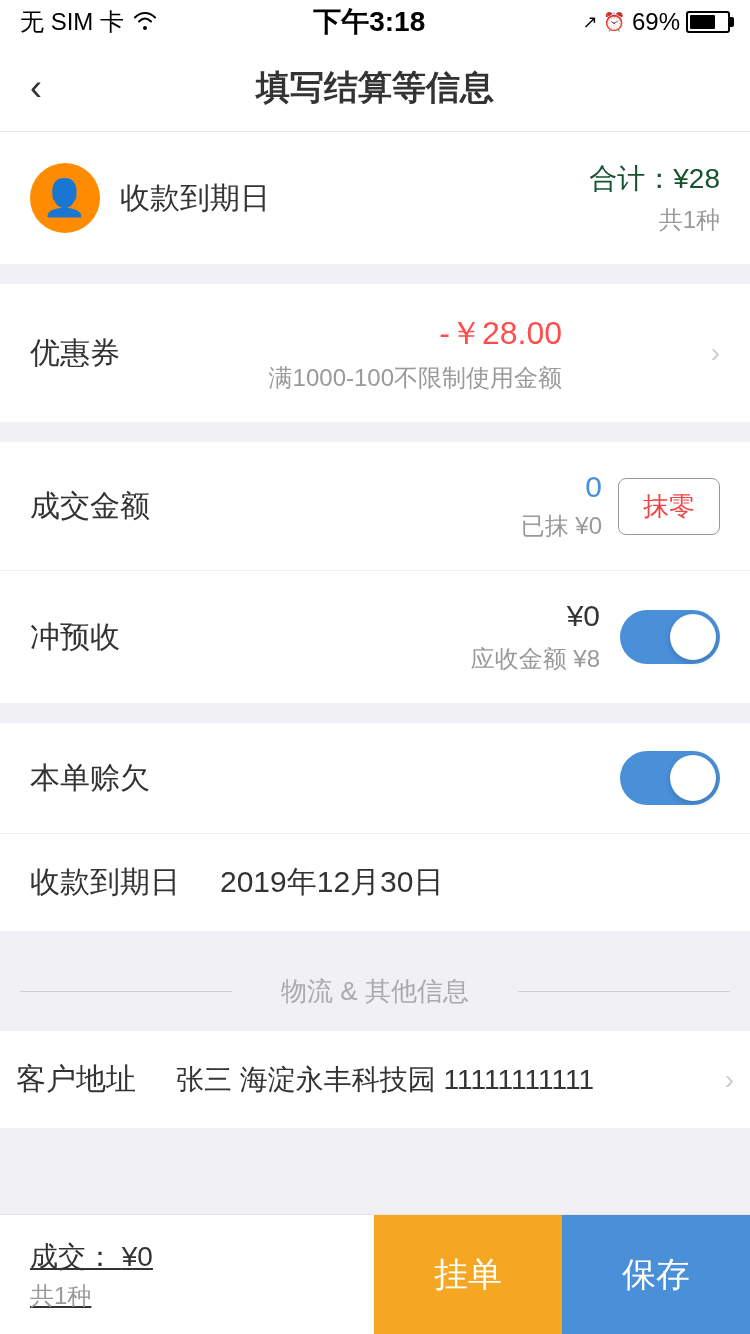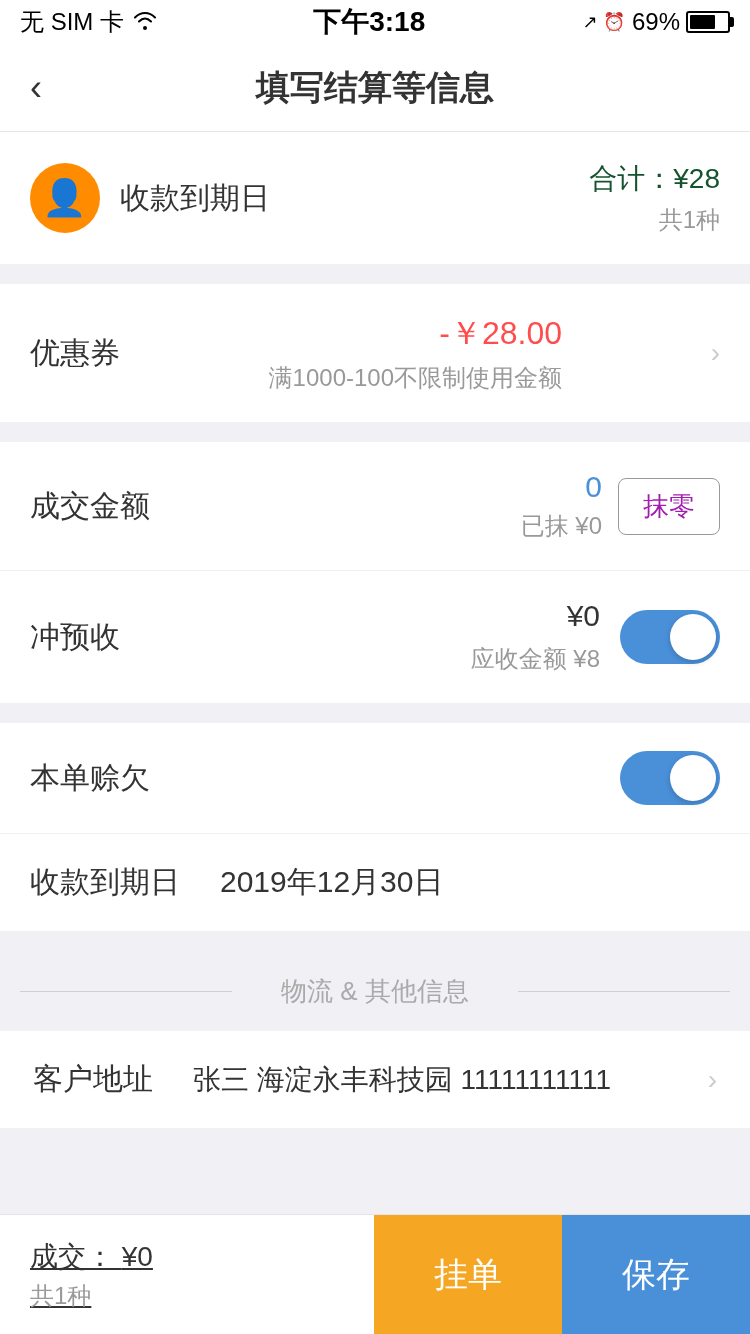--- a/index.html
+++ b/index.html
@@ -118,21 +118,21 @@
 
     
     .coupon-right { text-align: right; }
 
     
     .round-zero-btn {
       border: 1px solid #999;
       border-radius: 8px;
       padding: 10px 24px;
       font-size: 26px;
-      color: #a21caf;
+      color: #ef4444;
       background: #fff;
       cursor: pointer;
     }
 
     
     .toggle {
       width: 100px;
       height: 54px;
       border-radius: 27px;
       background: #4a90d9;
@@ -186,21 +186,21 @@
       margin: 0 20px;
     }
     .divider-text {
       font-size: 26px;
       color: #aaa;
     }
 
     
     .address-row {
       background: #fff;
-      padding: 28px 33px;
+      padding: 28px 16px;
       display: flex;
       align-items: center;
       justify-content: space-between;
     }
     .address-label { font-size: 30px; color: #333; margin-right: 40px; white-space: nowrap; }
     .address-value { font-size: 28px; color: #333; flex: 1; }
     .chevron-icon { font-size: 28px; color: #ccc; }
 
     
     .bottom-bar {

